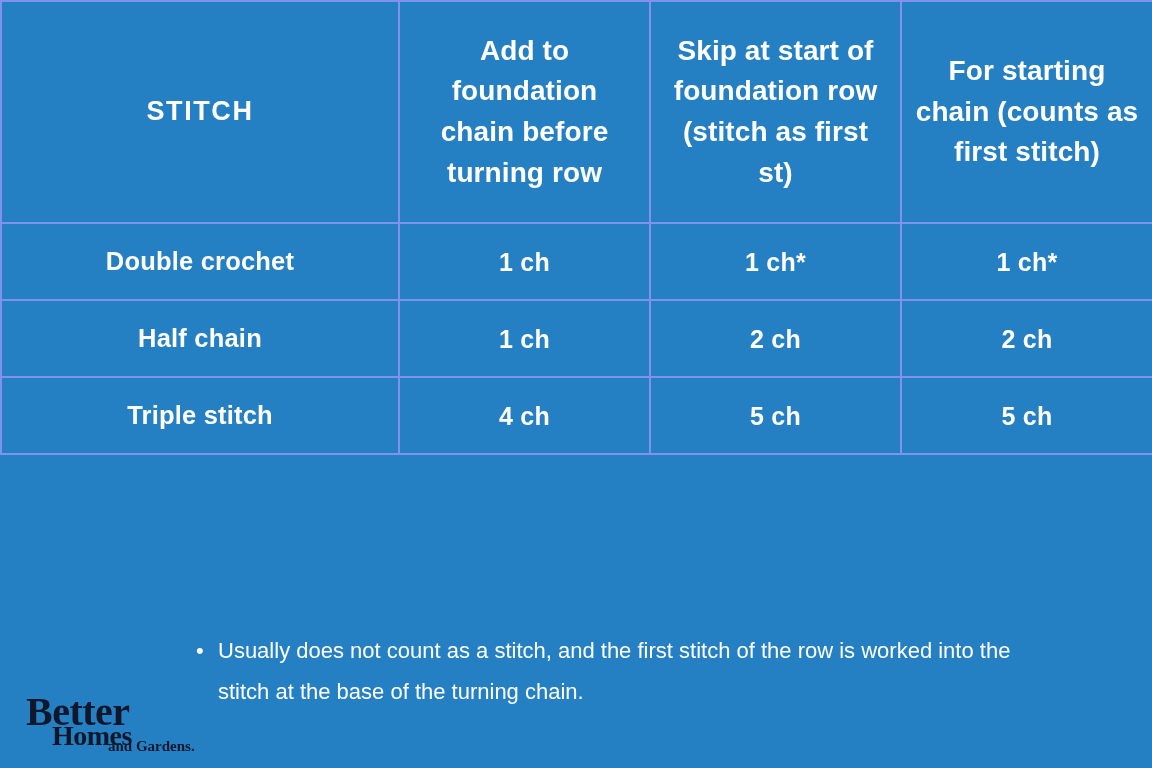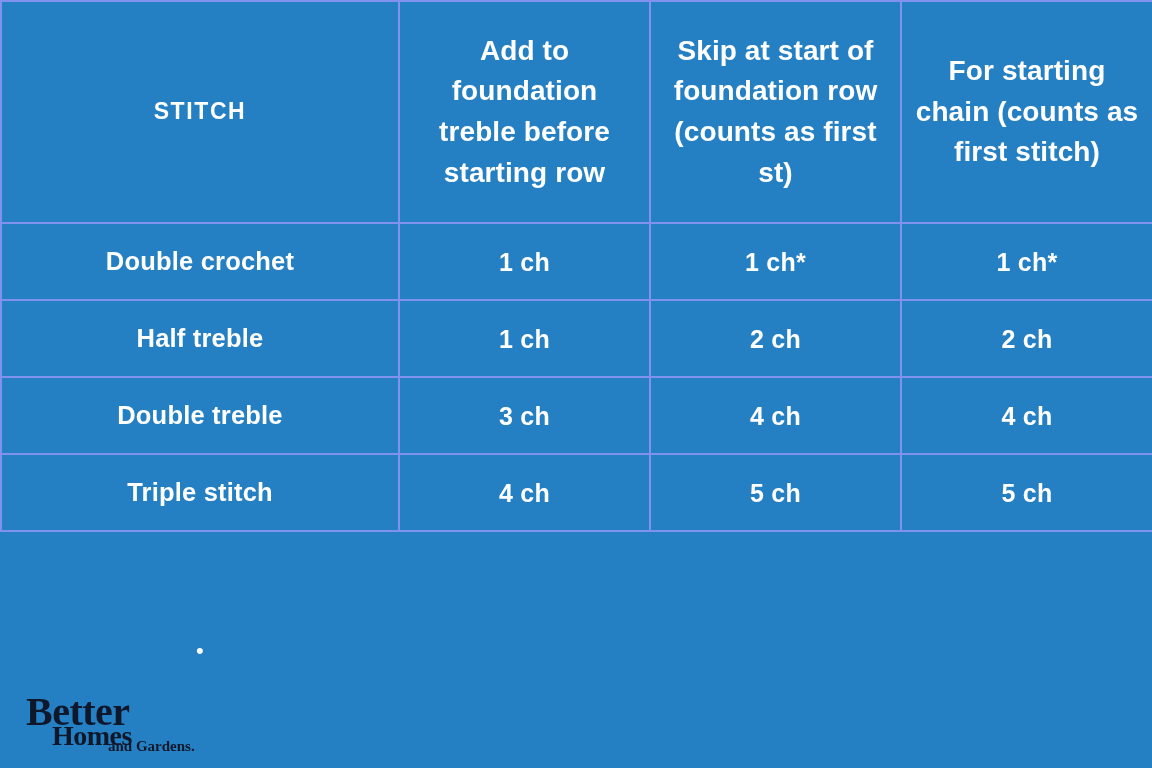--- a/index.html
+++ b/index.html
@@ -48,21 +48,21 @@
   }
 
   .stitch-table thead th {
     height: 222px;
     font-size: 28px;
     font-weight: 700;
     line-height: 1.45;
     letter-spacing: 0.1px;
   }
   .stitch-table thead th.col-stitch {
-    font-size: 23px;
+    font-size: 27px;
     letter-spacing: 1.6px;
   }
 
   .stitch-table tbody td {
     height: 77px;
     font-size: 25px;
     font-weight: 700;
     line-height: 1.2;
     letter-spacing: 0.2px;
   }
@@ -145,56 +145,51 @@
   <table class="stitch-table">
     <colgroup>
       <col class="c0">
         <col class="c1">
         <col class="c2">
         <col class="c3">
     </colgroup>
     <thead>
       <tr>
         <th class="col-stitch">STITCH</th>
-        <th>Add to foundation treble before starting row</th>
-        <th>Skip at start of foundation row (counts as first st)</th>
+        <th>Add to foundation chain before turning row</th>
+        <th>Skip at start of foundation row (stitch as first st)</th>
         <th>For starting chain (counts as first stitch)</th>
       </tr>
     </thead>
     <tbody>
       <tr>
         <td class="stitch-name">Double crochet</td>
         <td>1 ch</td>
         <td>1 ch*</td>
         <td>1 ch*</td>
       </tr>
       <tr>
-        <td class="stitch-name">Half treble</td>
+        <td class="stitch-name">Half chain</td>
         <td>1 ch</td>
         <td>2 ch</td>
         <td>2 ch</td>
-      </tr>
-      <tr>
-        <td class="stitch-name">Double treble</td>
-        <td>3 ch</td>
-        <td>4 ch</td>
-        <td>4 ch</td>
       </tr>
       <tr>
         <td class="stitch-name">Triple stitch</td>
         <td>4 ch</td>
         <td>5 ch</td>
         <td>5 ch</td>
       </tr>
     </tbody>
   </table>
 
   <ul class="footnotes">
     <li class="footnote-item">
       <span class="footnote-bullet">•</span>
+      <span>Usually does not count as a stitch, and the first stitch of the row is worked into the stitch at the base of the turning chain.</span>
     </li>
   </ul>
 
   <div class="brand-logo">
     <span class="logo-line1">Better</span>
     <span class="logo-line2">Homes</span>
     <span class="logo-line3">and Gardens.</span>
   </div>
 
 </div>

